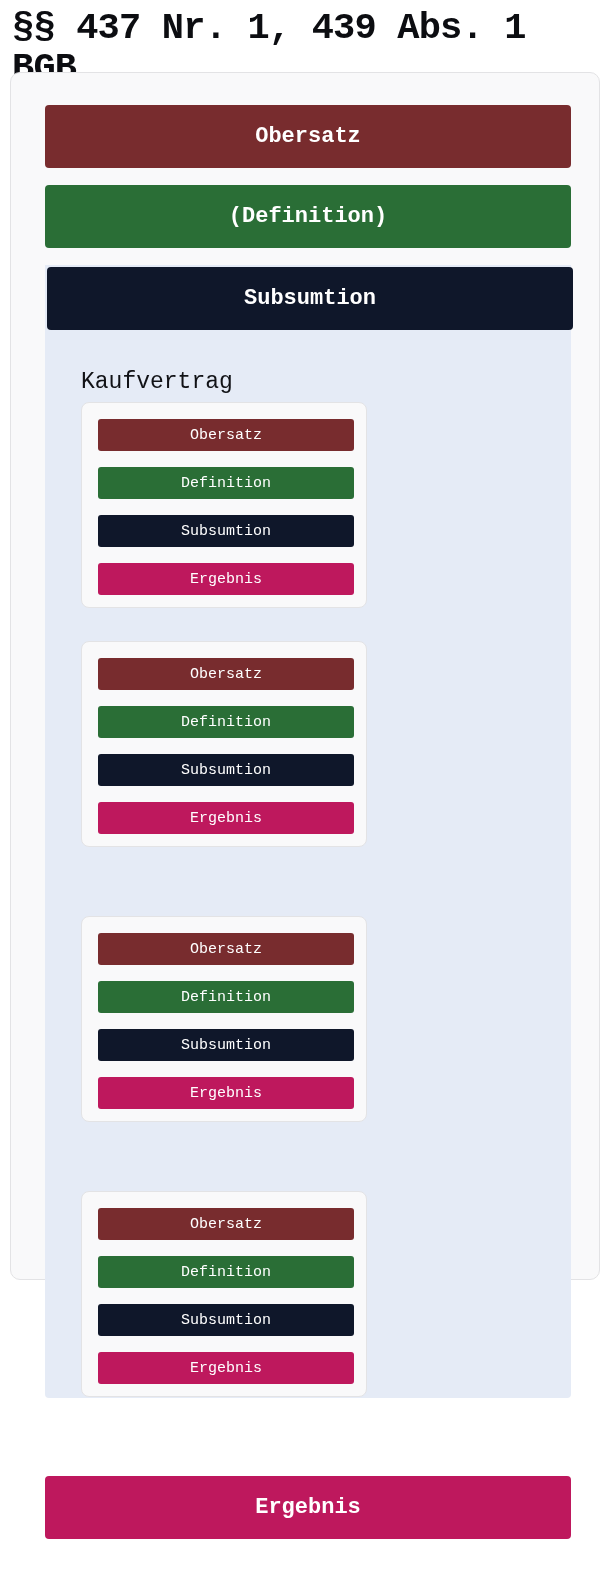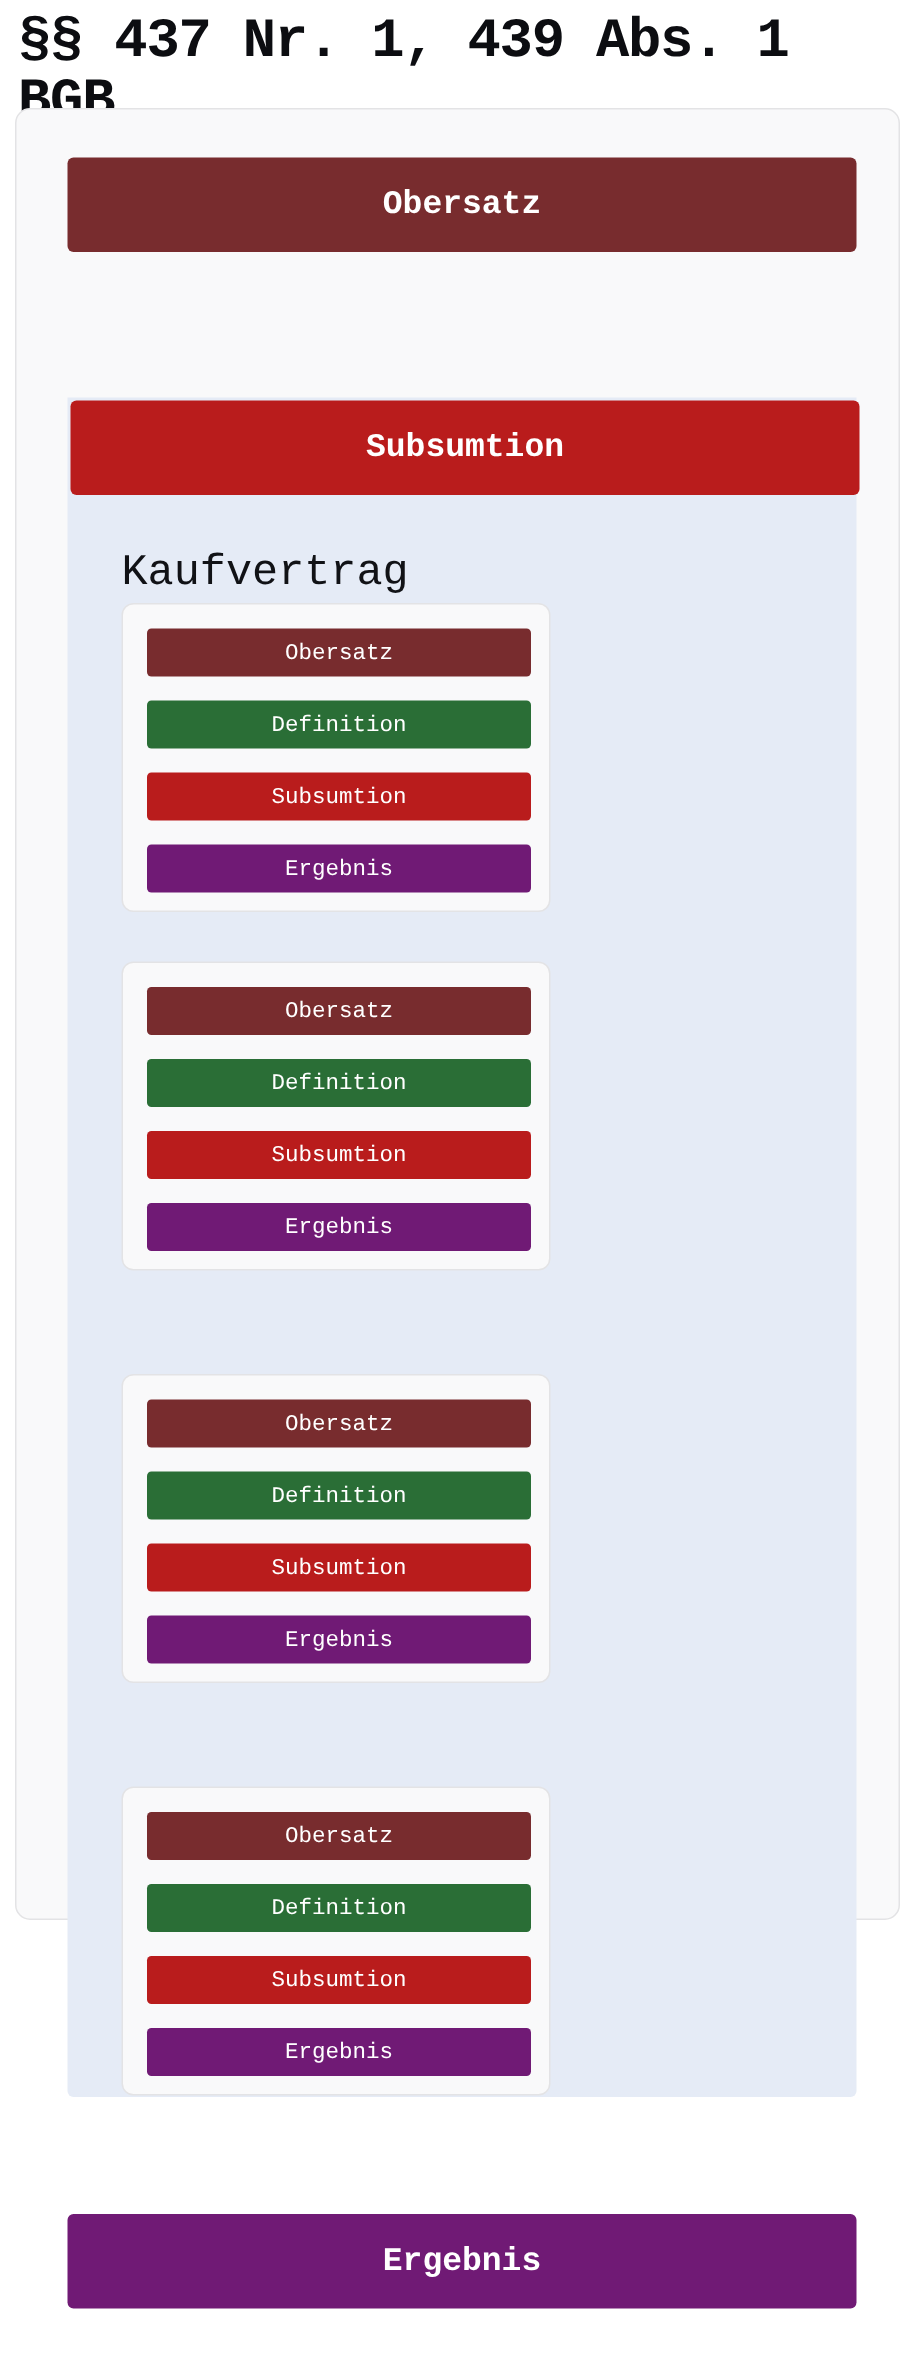--- a/index.html
+++ b/index.html
@@ -4,35 +4,36 @@
 <style>
   * { box-sizing: border-box; margin: 2px; padding: 0; font-family: Liberation Mono, monospace; }
   html, body { width: 600px; height: 1574px; background: #ffffff; overflow: hidden; }
   body { font-family: "Liberation Sans", "DejaVu Sans", sans-serif; color: #0e0f12; position: relative; }
   .title { position: absolute; left: 6px; top: 2px; font-size: 37px; font-weight: bold; letter-spacing: -0.8px; line-height: 40px; color: #0c0d11; }
   .outer { position: absolute; left: 4px; top: 66px; width: 590px; height: 1208px; background: #f9f9fa; border: 1px solid #e3e3e5; border-radius: 10px; }
   .bigbtn { position: absolute; left: 32px; width: 526px; height: 63px; border-radius: 4px; color: #fff; font-weight: bold; font-size: 22px; display: flex; align-items: center; justify-content: center; }
   .sub-area { position: absolute; left: 32px; top: 253px; width: 526px; height: 1133px; background: #e5ebf6; border-radius: 0 0 4px 4px; }
   .sub-header { position: absolute; left: 0; top: 0; width: 526px; height: 63px; border-radius: 4px; color: #fff; font-weight: bold; font-size: 22px; display: flex; align-items: center; justify-content: center; }
   .group { position: absolute; left: 32px; width: 290px; }
-  .group-label { font-size: 29px; line-height: 28px; color: #111216; height: 32px; }
+  .group-label { font-size: 23px; line-height: 28px; color: #111216; height: 32px; }
   .group-card { position: relative; margin-top: 0; width: 286px; height: 206px; background: #f9f9fa; border: 1px solid #e3e3e5; border-radius: 8px; }
   .smallbtn { position: absolute; left: 14px; width: 256px; height: 32px; border-radius: 3px; color: #fff; font-size: 15px; display: flex; align-items: center; justify-content: center; }
   .c-obersatz { background: #782c2e; }
   .c-definition { background: #2a6e36; }
-  .c-subsumtion { background: #b91c1c; }
-  .c-ergebnis { background: #701a75; }
+  .c-subsumtion { background: #0f172a; }
+  .c-ergebnis { background: #be185d; }
 </style>
 </head>
 <body>
 
 <div class="title">§§ 437 Nr. 1, 439 Abs. 1 BGB</div>
 
 <div class="outer">
   <div class="bigbtn c-obersatz" style="top:30px">Obersatz</div>
+  <div class="bigbtn c-definition" style="top:110px">(Definition)</div>
 
   <div class="sub-area" style="top:190px">
     <div class="sub-header c-subsumtion">Subsumtion</div>
 
     <div class="group" style="top:99px">
       <div class="group-label">Kaufvertrag</div>
       <div class="group-card">
         <div class="smallbtn c-obersatz" style="top:14px">Obersatz</div>
         <div class="smallbtn c-definition" style="top:62px">Definition</div>
         <div class="smallbtn c-subsumtion" style="top:110px">Subsumtion</div>

